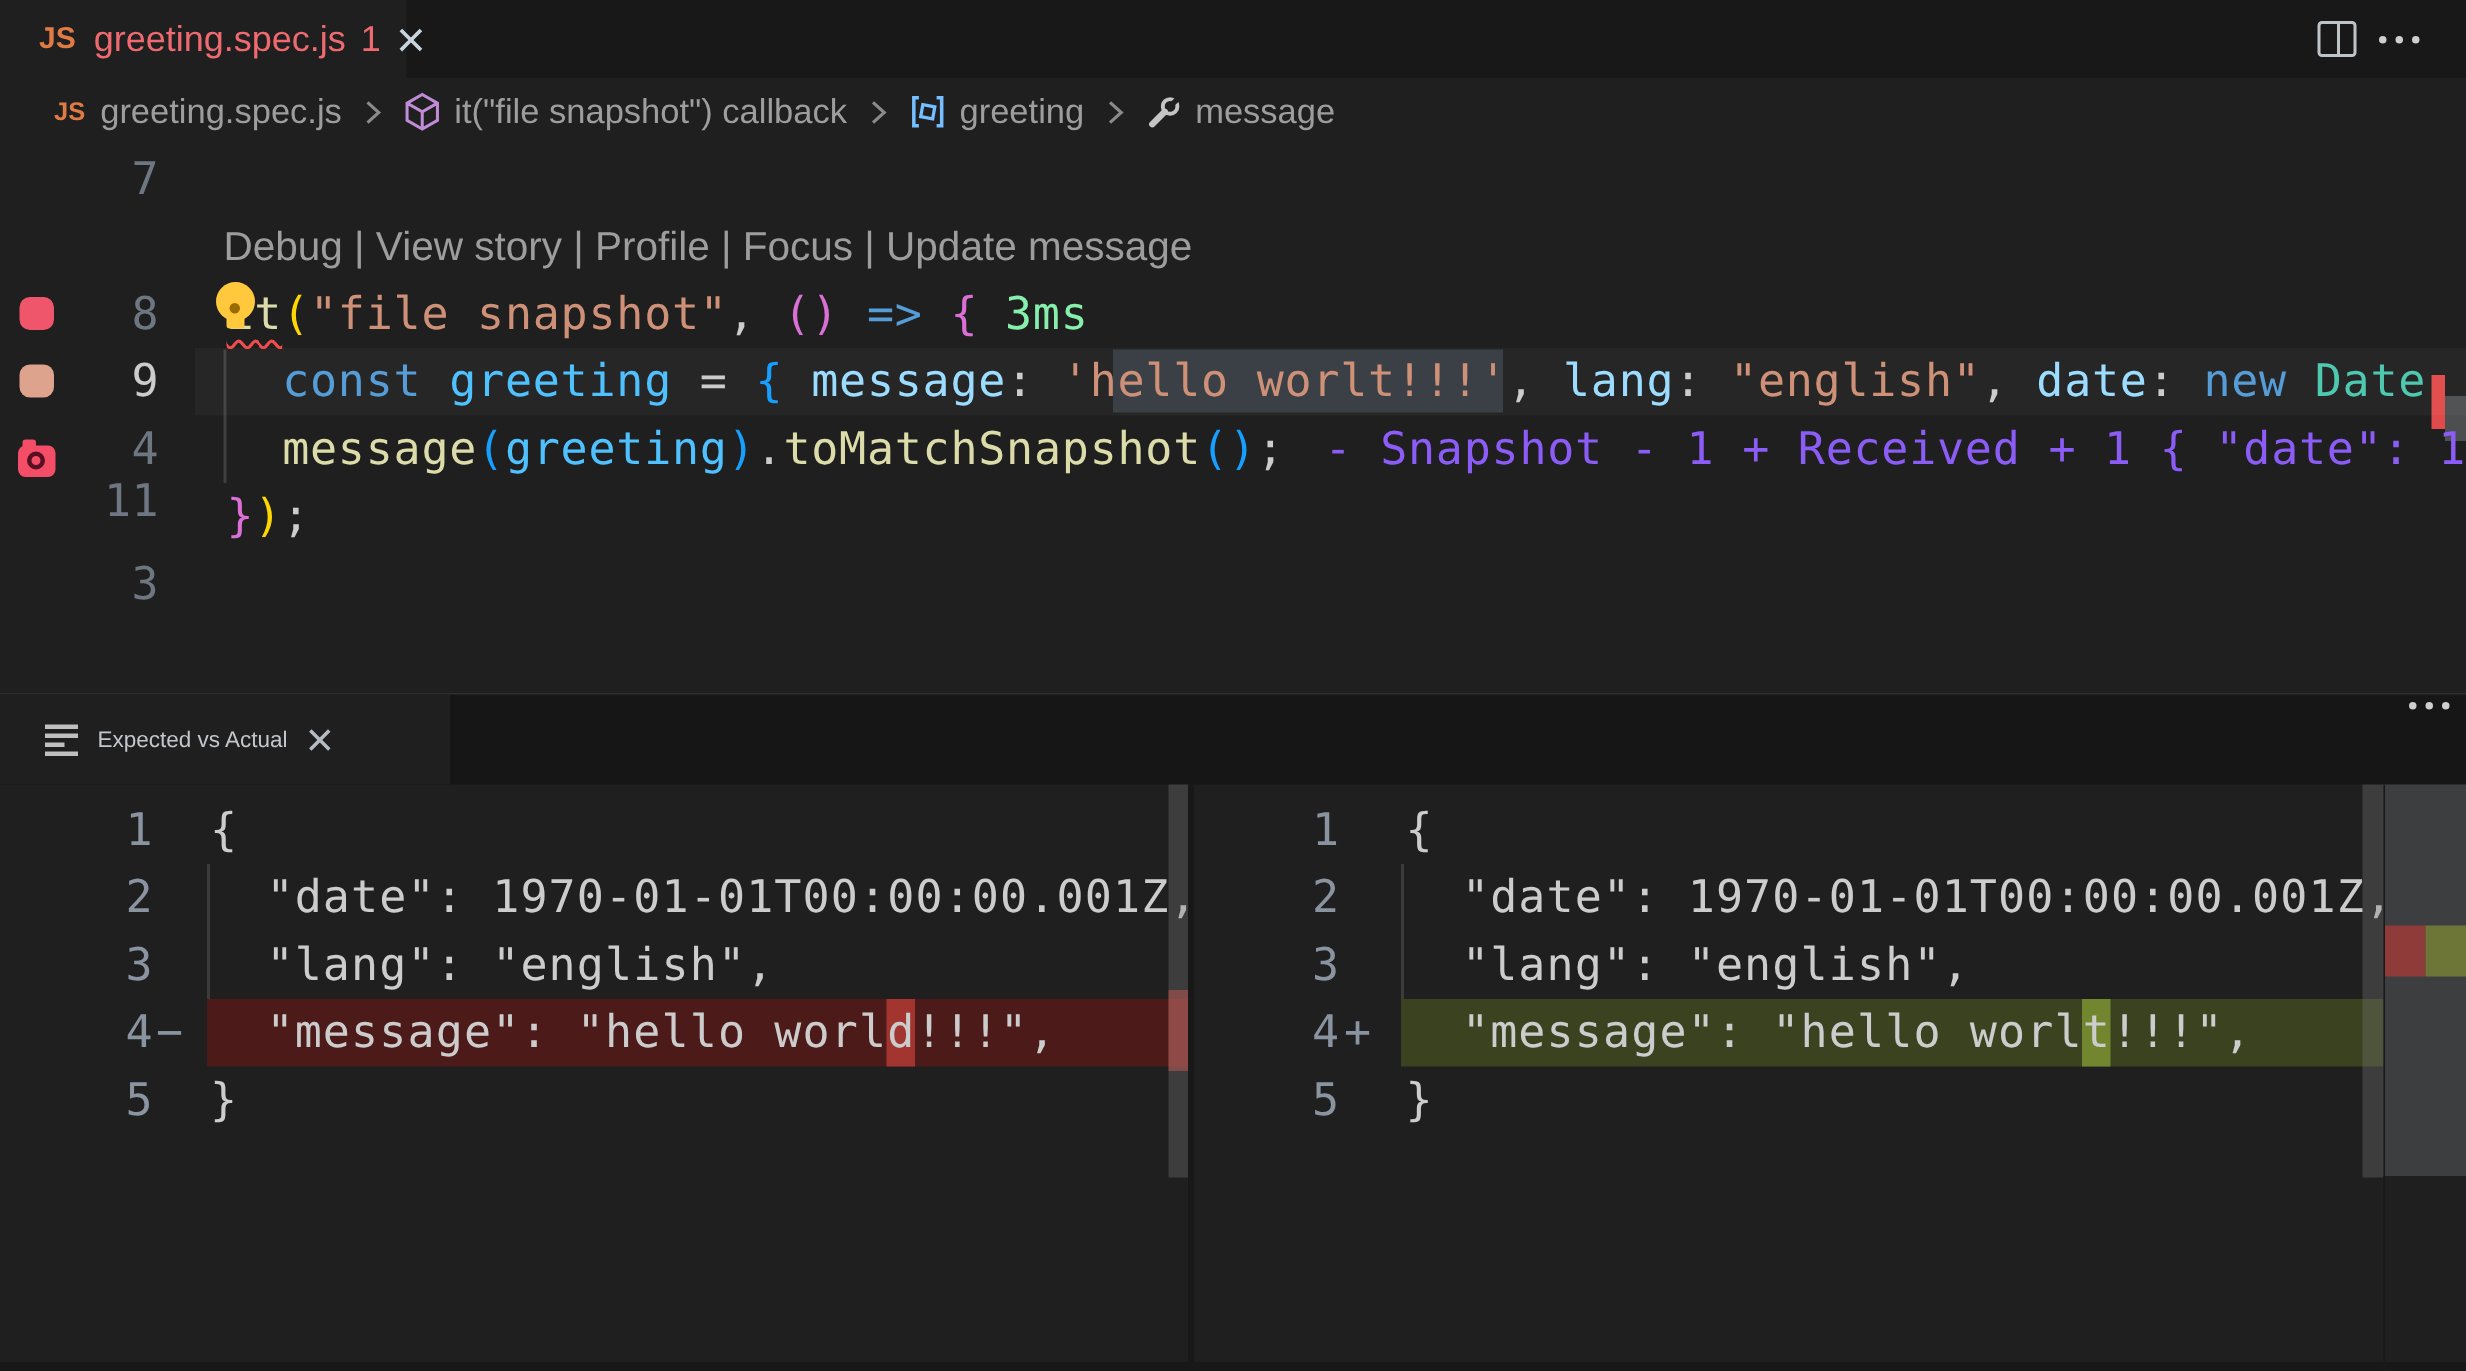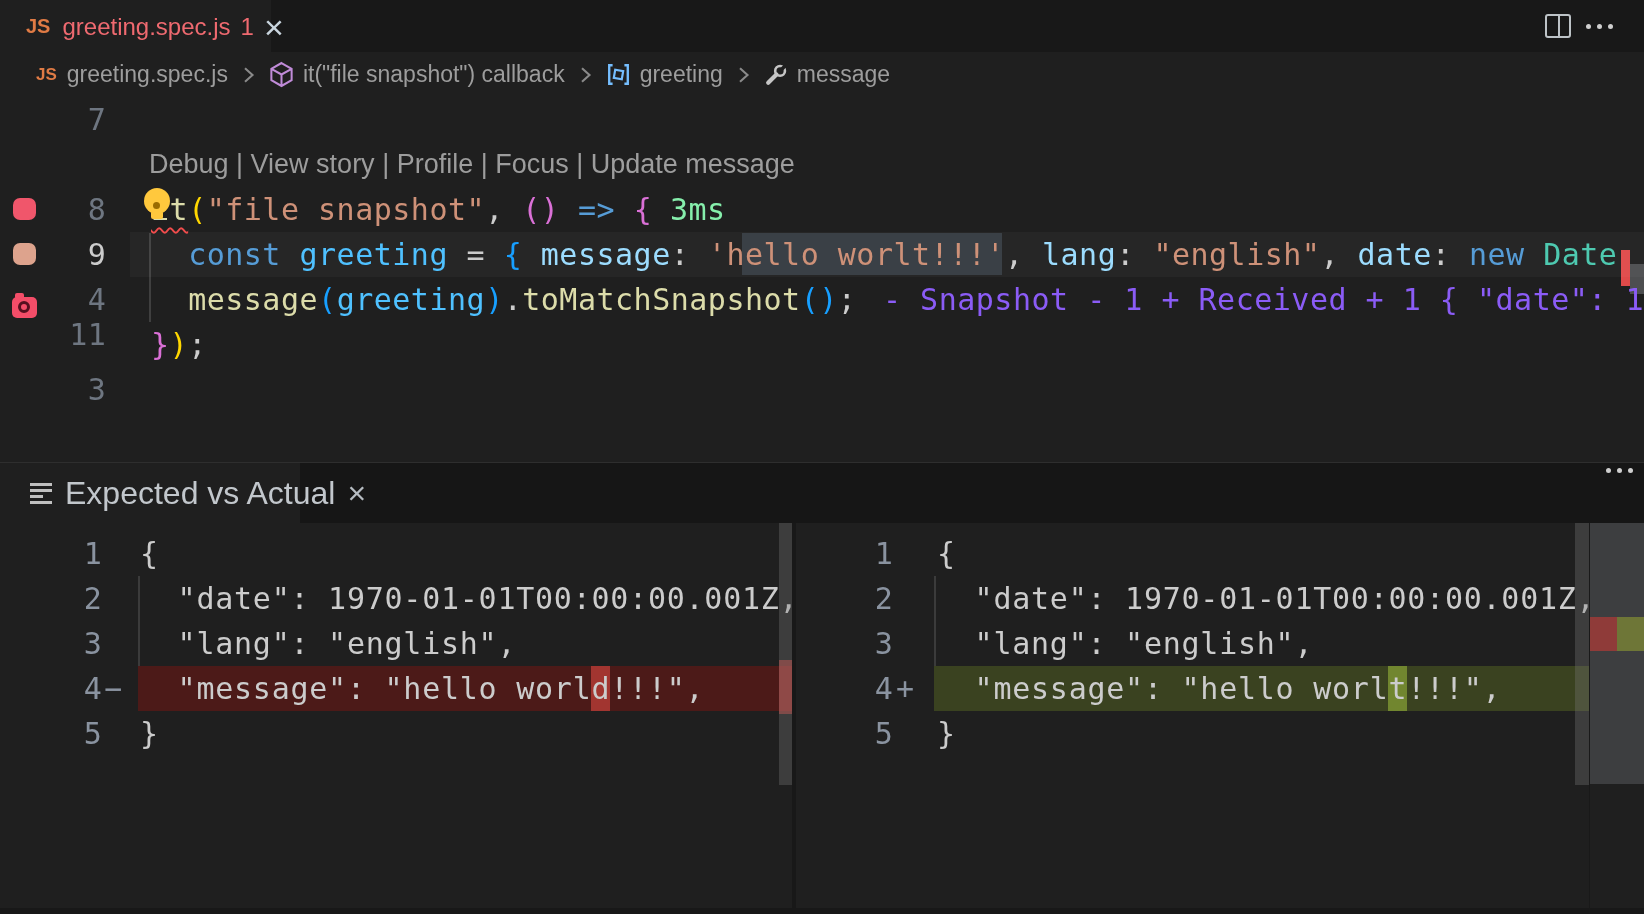--- a/index.html
+++ b/index.html
@@ -51,21 +51,21 @@
   #bulb .globe{position:absolute;left:0;top:0;width:26px;height:26px;border-radius:50%;background:#FFC83D}
   #bulb .base{position:absolute;left:7px;top:23px;width:12px;height:8px;background:#FFC83D;border-radius:2px}
   #bulb .dot{position:absolute;left:9px;top:14px;width:7px;height:7px;border-radius:50%;background:#9a6b00}
   #ov-red{left:1621px;top:250px;width:9px;height:36px;background:#E04A4A}
   #ov-slider{left:1630px;top:264px;width:14px;height:30px;background:#4D4E50}
   
   #panel-head{left:0;top:462px;width:1644px;height:61px;background:#161616;border-top:1px solid #2E2E2E}
   #ptab{left:0;top:463px;width:300px;height:60px;background:#1F1F1F;display:flex;align-items:center;padding-left:30px;white-space:nowrap}
   #ptab-icon{width:24px;height:24px;position:relative;margin-right:11px;flex:none}
   #ptab-icon i{position:absolute;left:0;height:3px;background:#C0C0C0;display:block}
-  #ptab-label{font-size:32px;color:#C2C7CC}
+  #ptab-label{font-size:15px;color:#C2C7CC}
   #ptab-close{font-size:32px;color:#B6BCC2;margin-left:12px;line-height:26px}
   #panel-dots{left:1606px;top:468px}
   
   .dln{position:absolute;width:102px;text-align:right;font:30px/45px "DejaVu Sans Mono",monospace;letter-spacing:.3px;color:#8A93A0}
   .dmark{position:absolute;font:30px/45px "DejaVu Sans Mono",monospace;color:#8A93A0}
   .dtext{position:absolute;font:30px/45px "DejaVu Sans Mono",monospace;letter-spacing:.75px;white-space:pre;color:#CCCCCC;z-index:3}
   #guide-l{left:138px;top:576px;width:2px;height:90px;background:#3B3B3B}
   #guide-r{left:934px;top:576px;width:2px;height:90px;background:#3B3B3B}
   #red-row{left:138px;top:666px;width:654px;height:45px;background:#4C1A18;z-index:1}
   #red-char{left:591px;top:666px;width:19px;height:45px;background:#A23530;z-index:2}

